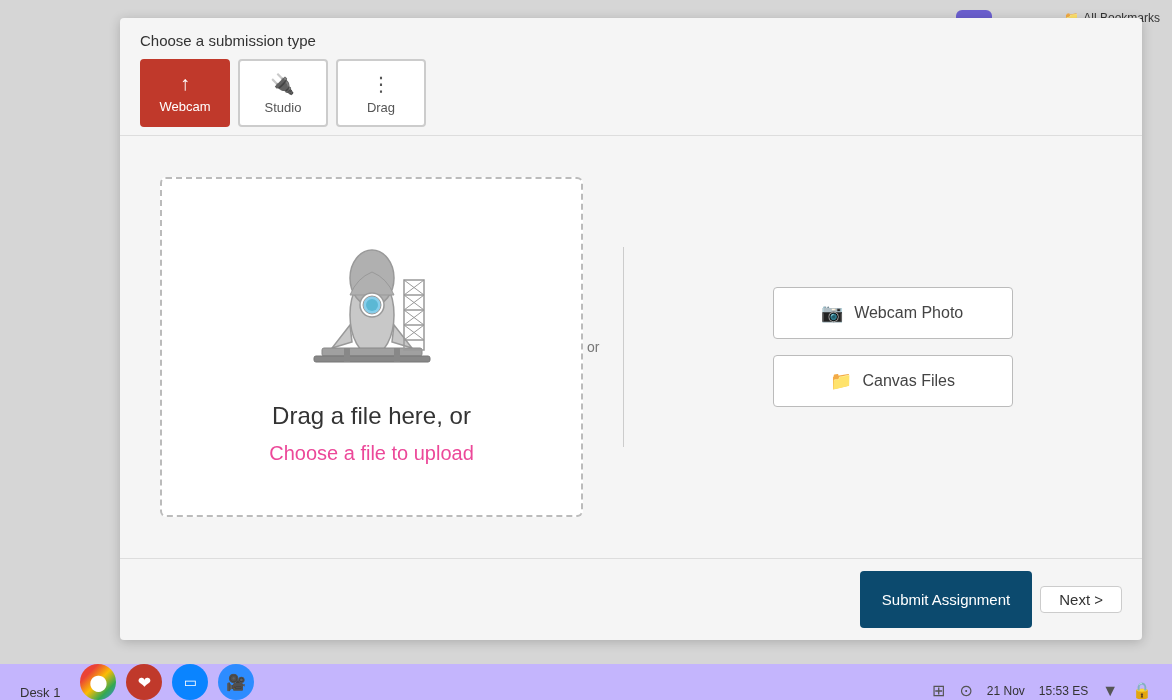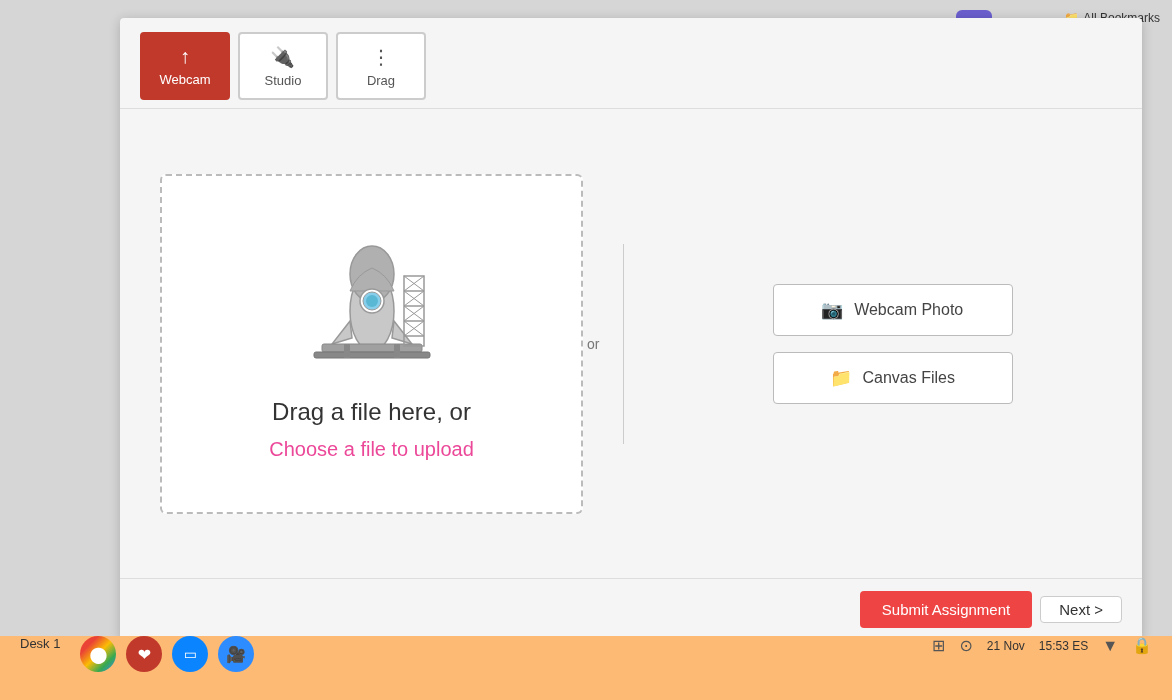--- a/index.html
+++ b/index.html
@@ -203,25 +203,25 @@
     
     .panel-footer {
       display: flex;
       justify-content: flex-end;
       align-items: center;
       padding: 12px 20px;
       border-top: 1px solid #ddd;
       gap: 8px;
     }
     .submit-btn {
-      background: #ef4444;
+      background: #0c4a6e;
       color: white;
       border: none;
       border-radius: 4px;
-      padding: 10px 22px;
+      padding: 20px 22px;
       font-size: 15px;
       cursor: pointer;
     }
     .next-btn {
       background: white;
       color: #333;
       border: 1.5px solid #ccc;
       border-radius: 4px;
       padding: 4px 18px;
       font-size: 15px;
@@ -230,24 +230,24 @@
       align-items: center;
       gap: 4px;
     }
 
     
     .taskbar {
       position: absolute;
       bottom: 0;
       left: 0;
       right: 0;
-      height: 64px;
-      background: #fdba74;
-      display: flex;
-      align-items: flex-start;
+      height: 36px;
+      background: #c4b5fd;
+      display: flex;
+      align-items: flex-end;
       padding: 0 20px;
       gap: 0;
     }
     .taskbar-label {
       font-size: 13px;
       color: #333;
       margin-right: 20px;
     }
     .taskbar-icons {
       display: flex;
@@ -288,20 +288,21 @@
 </div>
 
 <div class="user-badge">
   <span>tw</span>
   <span style="font-size:9px;">▼</span>
 </div>
 
 <div class="panel">
 
   <div class="panel-header">
+    <div class="panel-header-title">Choose a submission type</div>
     <div class="submission-tabs">
 
       <button class="tab-btn active">
         <span class="tab-icon">↑</span>
         <span>Webcam</span>
       </button>
 
       <button class="tab-btn">
         <span class="tab-icon">🔌</span>
         <span>Studio</span>

